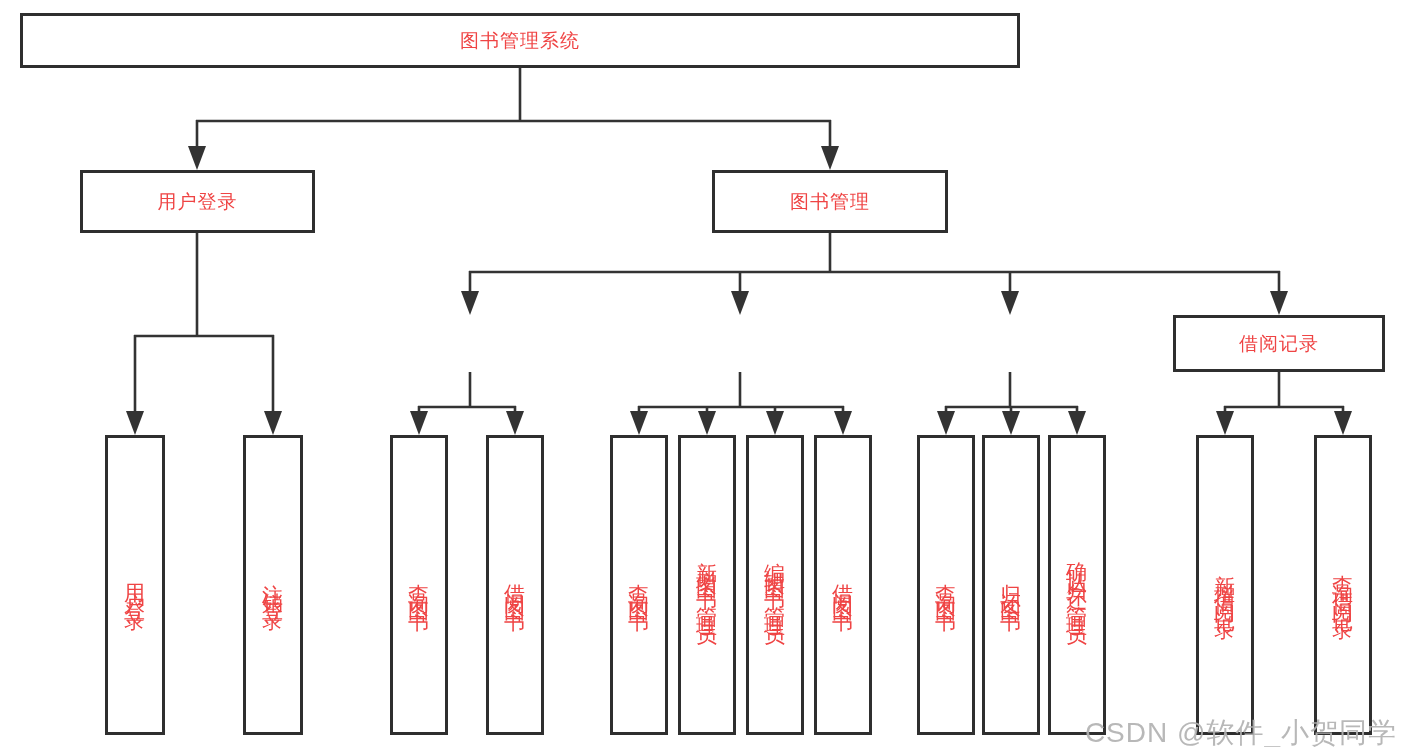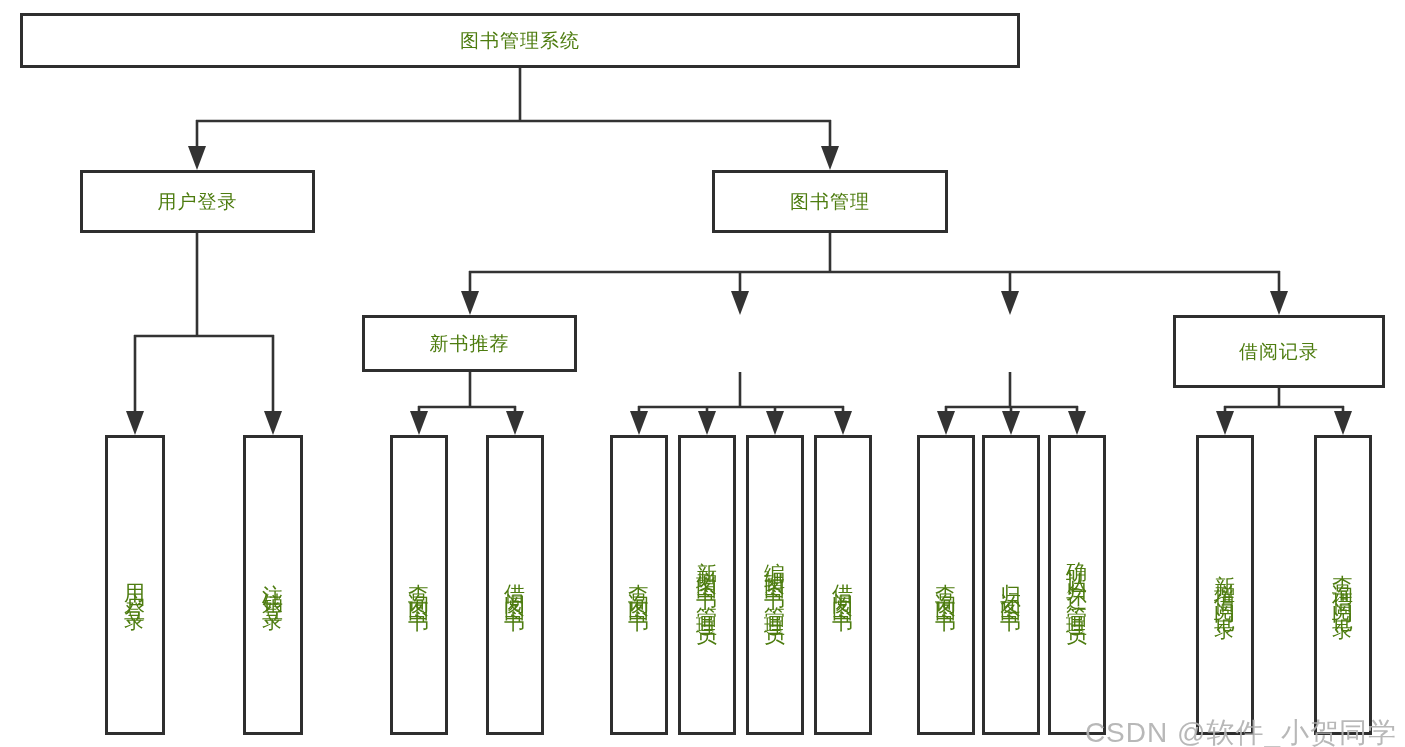--- a/index.html
+++ b/index.html
@@ -19,21 +19,21 @@
     position: absolute;
     left: 0; top: 0;
     width: 1405px; height: 747px;
     z-index: 1;
   }
   .box {
     position: absolute;
     box-sizing: border-box;
     border: 3px solid #2f2f2f;
     background: #ffffff;
-    color: #4d7c0f;
+    color: #ef4444;
     display: flex;
     align-items: center;
     justify-content: center;
     z-index: 2;
   }
   .hbox {
     font-size: 19px;
     letter-spacing: 1px;
   }
   .vbox {
@@ -42,21 +42,21 @@
     font-size: 21px;
     letter-spacing: 9px;
     line-height: 1;
   }
   .root-box   { left: 20px;   top: 13px;  width: 1000px; height: 55px; }
   .l2-a       { left: 80px;   top: 170px; width: 235px;  height: 63px; }
   .l2-b       { left: 712px;  top: 170px; width: 236px;  height: 63px; }
   .l3-0       { left: 362px;  top: 315px; width: 215px;  height: 57px; }
   .l3-1       { left: 633px;  top: 315px; width: 214px;  height: 57px; }
   .l3-2       { left: 903px;  top: 315px; width: 214px;  height: 57px; }
-  .l3-3       { left: 1173px; top: 315px; width: 212px;  height: 73px; }
+  .l3-3       { left: 1173px; top: 315px; width: 212px;  height: 57px; }
   .leaf       { top: 435px; height: 300px; width: 58px; }
   .leaf-0     { left: 105px; width: 60px; }
   .leaf-1     { left: 243px; width: 60px; }
   .leaf-2     { left: 390px; }
   .leaf-3     { left: 486px; }
   .leaf-4     { left: 610px; }
   .leaf-5     { left: 678px; }
   .leaf-6     { left: 746px; }
   .leaf-7     { left: 814px; }
   .leaf-8     { left: 917px; }
@@ -114,21 +114,20 @@
     <use href="#arw" x="1077" y="435"></use>
     <use href="#arw" x="1225" y="435"></use>
     <use href="#arw" x="1343" y="435"></use>
   </svg>
 
   <div class="box hbox root-box">图书管理系统</div>
 
   <div class="box hbox l2-a">用户登录</div>
   <div class="box hbox l2-b">图书管理</div>
 
-  <div class="box hbox l3-0">新书推荐</div>
   <div class="box hbox l3-3">借阅记录</div>
 
   <div class="box vbox leaf leaf-0">用户登录</div>
   <div class="box vbox leaf leaf-1">注销登录</div>
 
   <div class="box vbox leaf leaf-2">查询图书</div>
   <div class="box vbox leaf leaf-3">借阅图书</div>
 
   <div class="box vbox leaf leaf-4">查询图书</div>
   <div class="box vbox leaf leaf-5">新增图书（管理员）</div>

